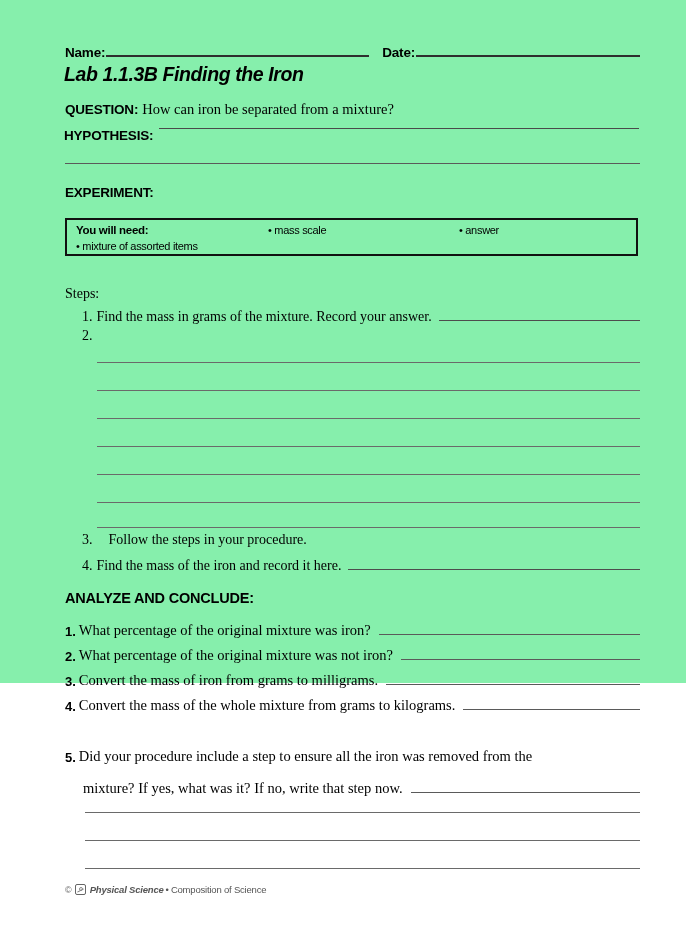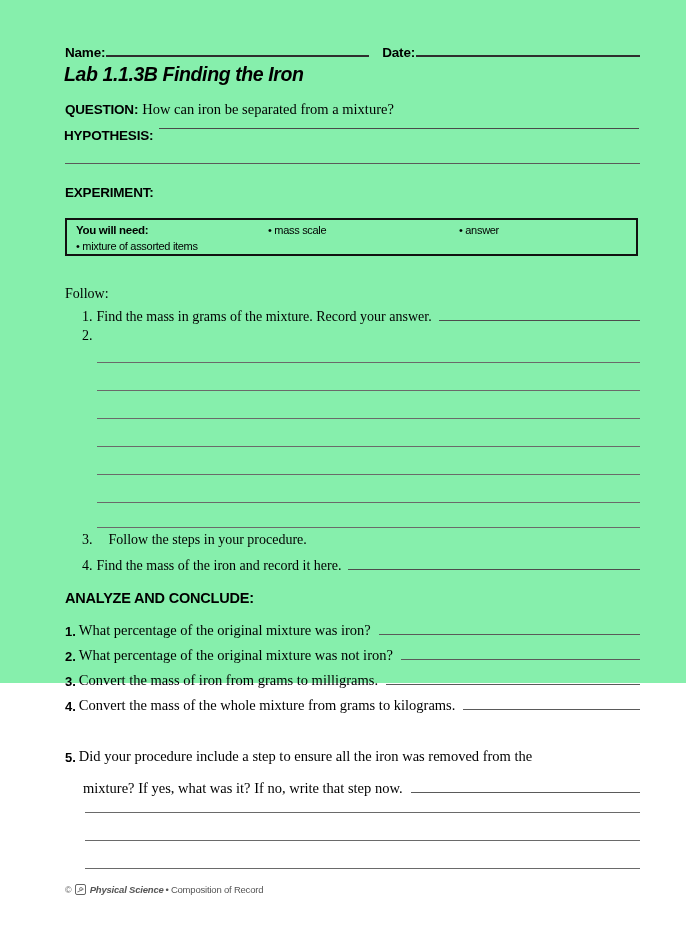--- a/index.html
+++ b/index.html
@@ -359,21 +359,21 @@
 
   <div class="materials-box">
     <div class="materials-inner">
       <span class="mat-need">You will need:</span>
       <span class="mat-item-a">• mixture of assorted items</span>
       <span class="mat-item-b">• mass scale</span>
       <span class="mat-item-c">• answer</span>
     </div>
   </div>
 
-  <div class="steps-label">Follow:</div>
+  <div class="steps-label">Steps:</div>
 
   <div class="step step-1">
     <span>1.</span>
     <span style="margin-left:4px">Find the mass in grams of the mixture. Record your answer.</span>
     <span class="step-fill"></span>
   </div>
 
   <div class="step step-2">
     <span>2.</span>
   </div>
@@ -434,16 +434,16 @@
 
   <div class="q5line" style="top:812px"></div>
   <div class="q5line" style="top:840px"></div>
   <div class="q5line" style="top:868px"></div>
 
   <div class="footer">
     <span class="copy-mark">©</span>
     <span class="footer-logo"></span>
     <span class="footer-series">Physical Science</span>
     <span class="footer-sep">•</span>
-    <span class="footer-topic">Composition of Record</span>
+    <span class="footer-topic">Composition of Science</span>
   </div>
 
 </div>
 
 </body></html>

